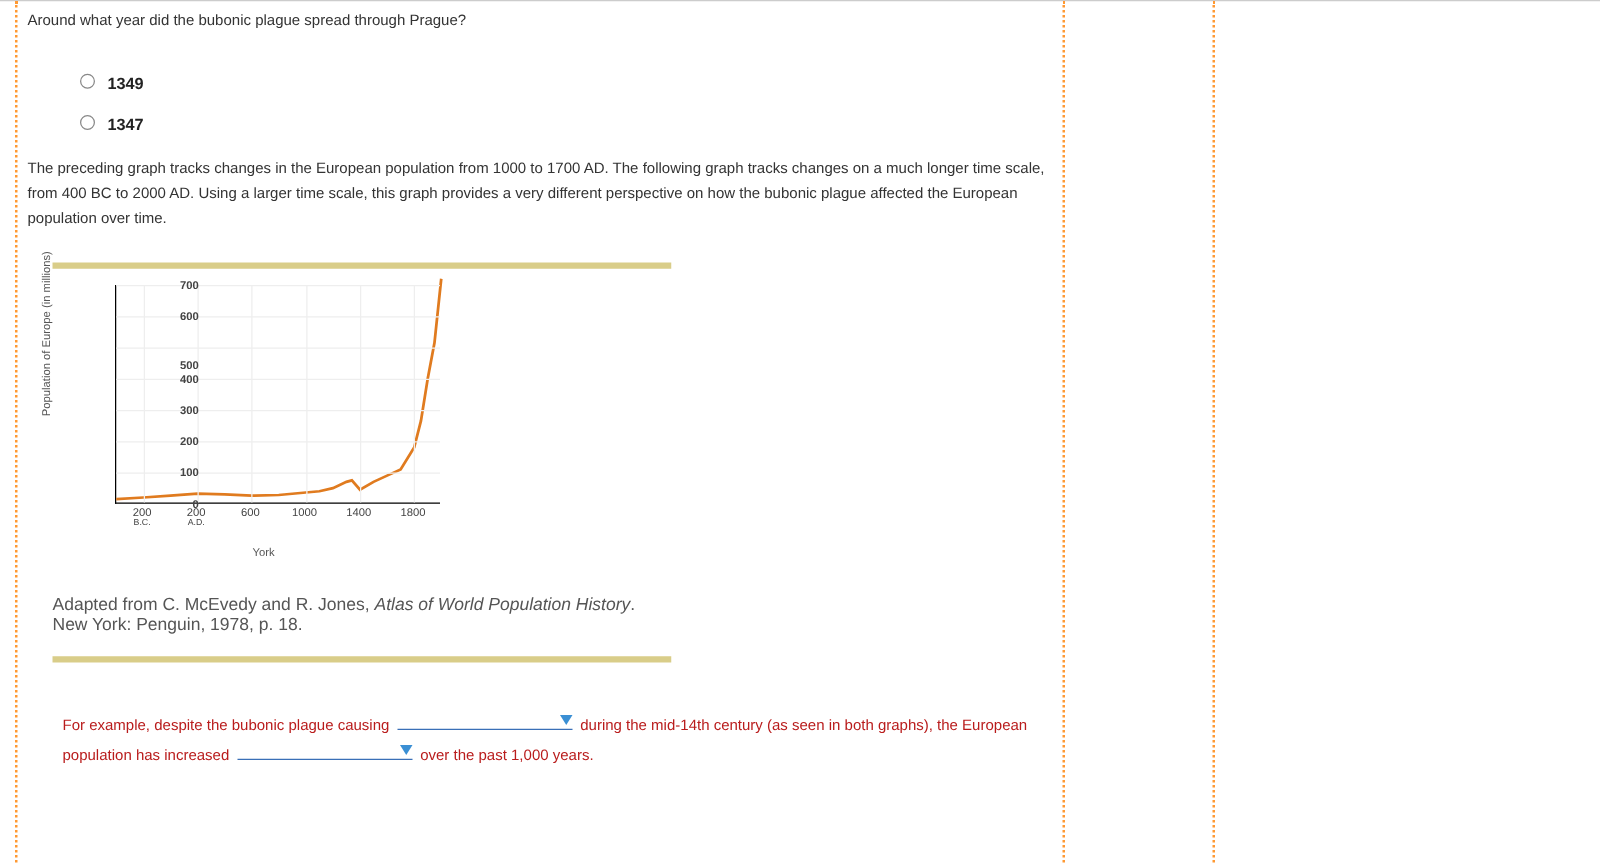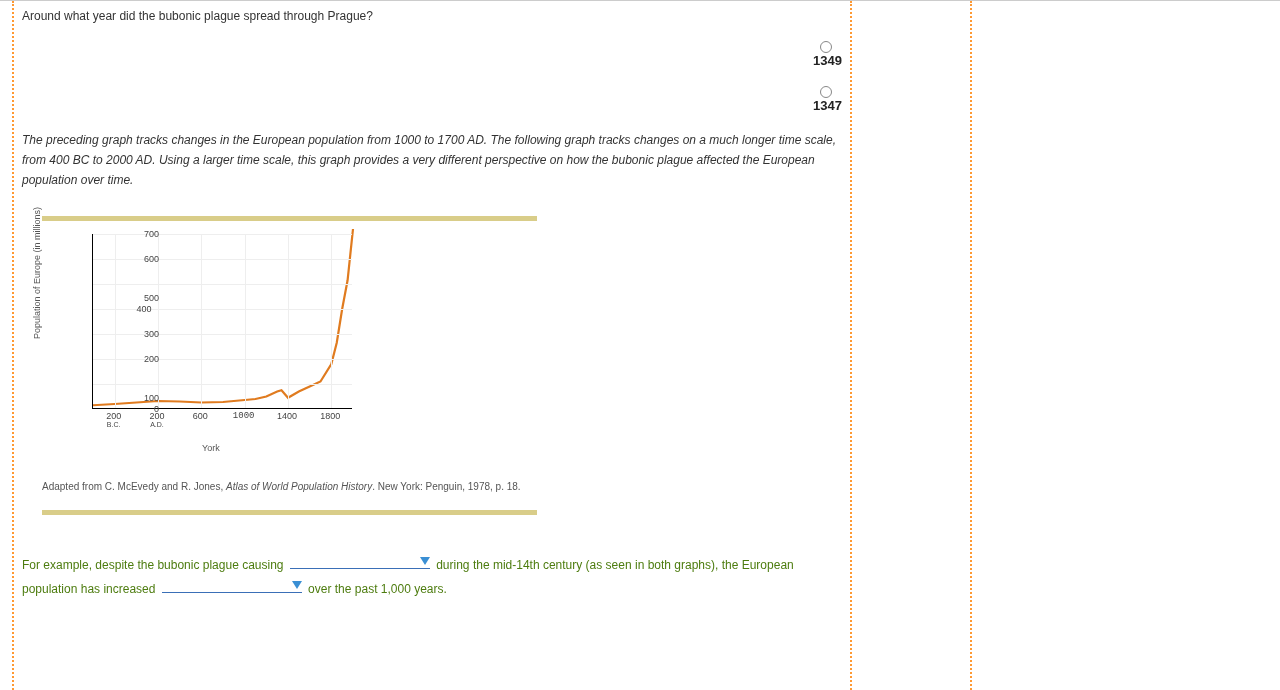--- a/index.html
+++ b/index.html
@@ -32,49 +32,47 @@
   .col-outer {
     position: absolute;
     left: 970px;
     top: 0;
     height: 100%;
     border-left: 2px dotted #ff9933;
   }
   .question {
     font-size: 12px;
     color: #333;
-    margin-bottom: 18px;
+    margin-bottom: 36px;
   }
   .options {
     margin-left: 42px;
     margin-top: 12px;
   }
   .opt {
     display: flex;
-    align-items: flex-end;
+    align-items: flex-start;
     margin-bottom: 18px;
     cursor: pointer;
-    flex-direction: column;
   }
   .radio {
     width: 12px; height: 12px;
     border: 1px solid #888;
     border-radius: 50%;
     display: inline-block;
     margin-right: 10px;
     background: #fff;
   }
   .opt-label { font-weight: bold; font-size: 13px; color: #222; }
   .para {
     font-size: 12px;
     line-height: 1.65;
     color: #333;
     margin-top: 8px;
     margin-bottom: 8px;
-    font-style: italic;
   }
   .chart-block {
     margin-top: 26px;
     width: 500px;
   }
   .hr-gold {
     height: 5px;
     background: #d9cd89;
     width: 495px;
     margin-left: 20px;
@@ -115,43 +113,45 @@
   .grid-v, .grid-h { position: absolute; background: #eee; }
   .grid-v { width: 1px; height: 100%; top: 0; }
   .grid-h { height: 1px; width: 100%; left: 0; }
   .ytick {
     position: absolute;
     right: 213px;
     font-size: 9px;
     color: #444;
     text-align: right;
     width: 30px;
+    font-weight: bold;
   }
   .xtick {
     position: absolute;
     top: 183px;
     font-size: 9px;
     color: #444;
     text-align: center;
     width: 30px;
     line-height: 1.0;
   }
   .xtick .sub { font-size: 7px; display: block; }
   svg.line { position: absolute; left: 0; top: 0; width: 260px; height: 175px; overflow: visible; }
   .citation {
-    font-size: 10px;
+    font-size: 14px;
     color: #555;
     margin: 32px 0 18px 20px;
   }
   .citation em { font-style: italic; }
   .fill-para {
     font-size: 12px;
     line-height: 2.0;
-    color: #4d7c0f;
+    color: #b91c1c;
     margin-top: 38px;
+    margin-left: 28px;
   }
   .blank {
     display: inline-block;
     border-bottom: 1px solid #3a6fb7;
     min-width: 140px;
     height: 14px;
     position: relative;
     vertical-align: baseline;
     margin: 0 3px;
     cursor: pointer;
@@ -207,31 +207,31 @@
             <div class="grid-h" style="top: 150px;"></div>
             <div class="grid-h" style="top: 125px;"></div>
             <div class="grid-h" style="top: 100px;"></div>
             <div class="grid-h" style="top: 75px;"></div>
             <div class="grid-h" style="top: 50px;"></div>
             <div class="grid-h" style="top: 25px;"></div>
             <div class="grid-h" style="top: 0px;"></div>
           </div>
         <div id="ticks-container"></div>
       <div class="ytick" style="top: 175px;">0</div>
-          <div class="ytick" style="top: 164px;">100</div>
+          <div class="ytick" style="top: 150px;">100</div>
           <div class="ytick" style="top: 125px;">200</div>
           <div class="ytick" style="top: 100px;">300</div>
-          <div class="ytick" style="top: 75px; text-align: center;">400</div>
+          <div class="ytick" style="top: 75px;">400</div>
           <div class="ytick" style="top: 64px;">500</div>
           <div class="ytick" style="top: 25px;">600</div>
           <div class="ytick" style="top: 0px;">700</div>
           <div class="xtick" style="left: 56.6667px;">200<span class="sub">B.C.</span></div>
           <div class="xtick" style="left: 100px;">200<span class="sub">A.D.</span></div>
           <div class="xtick" style="left: 143.333px;">600</div>
-          <div class="xtick" style="left: 186.667px; font-family: Liberation Mono, monospace;">1000</div>
+          <div class="xtick" style="left: 186.667px;">1000</div>
           <div class="xtick" style="left: 230px;">1400</div>
           <div class="xtick" style="left: 273.333px;">1800</div>
         </div>
       <div class="citation">
         <span>Adapted from C. McEvedy and R. Jones, </span><em>Atlas of World Population History</em><span>. New York: Penguin, 1978, p. 18.</span>
       </div>
       <div class="hr-gold"></div>
     </div>
 
     <div class="fill-para">

